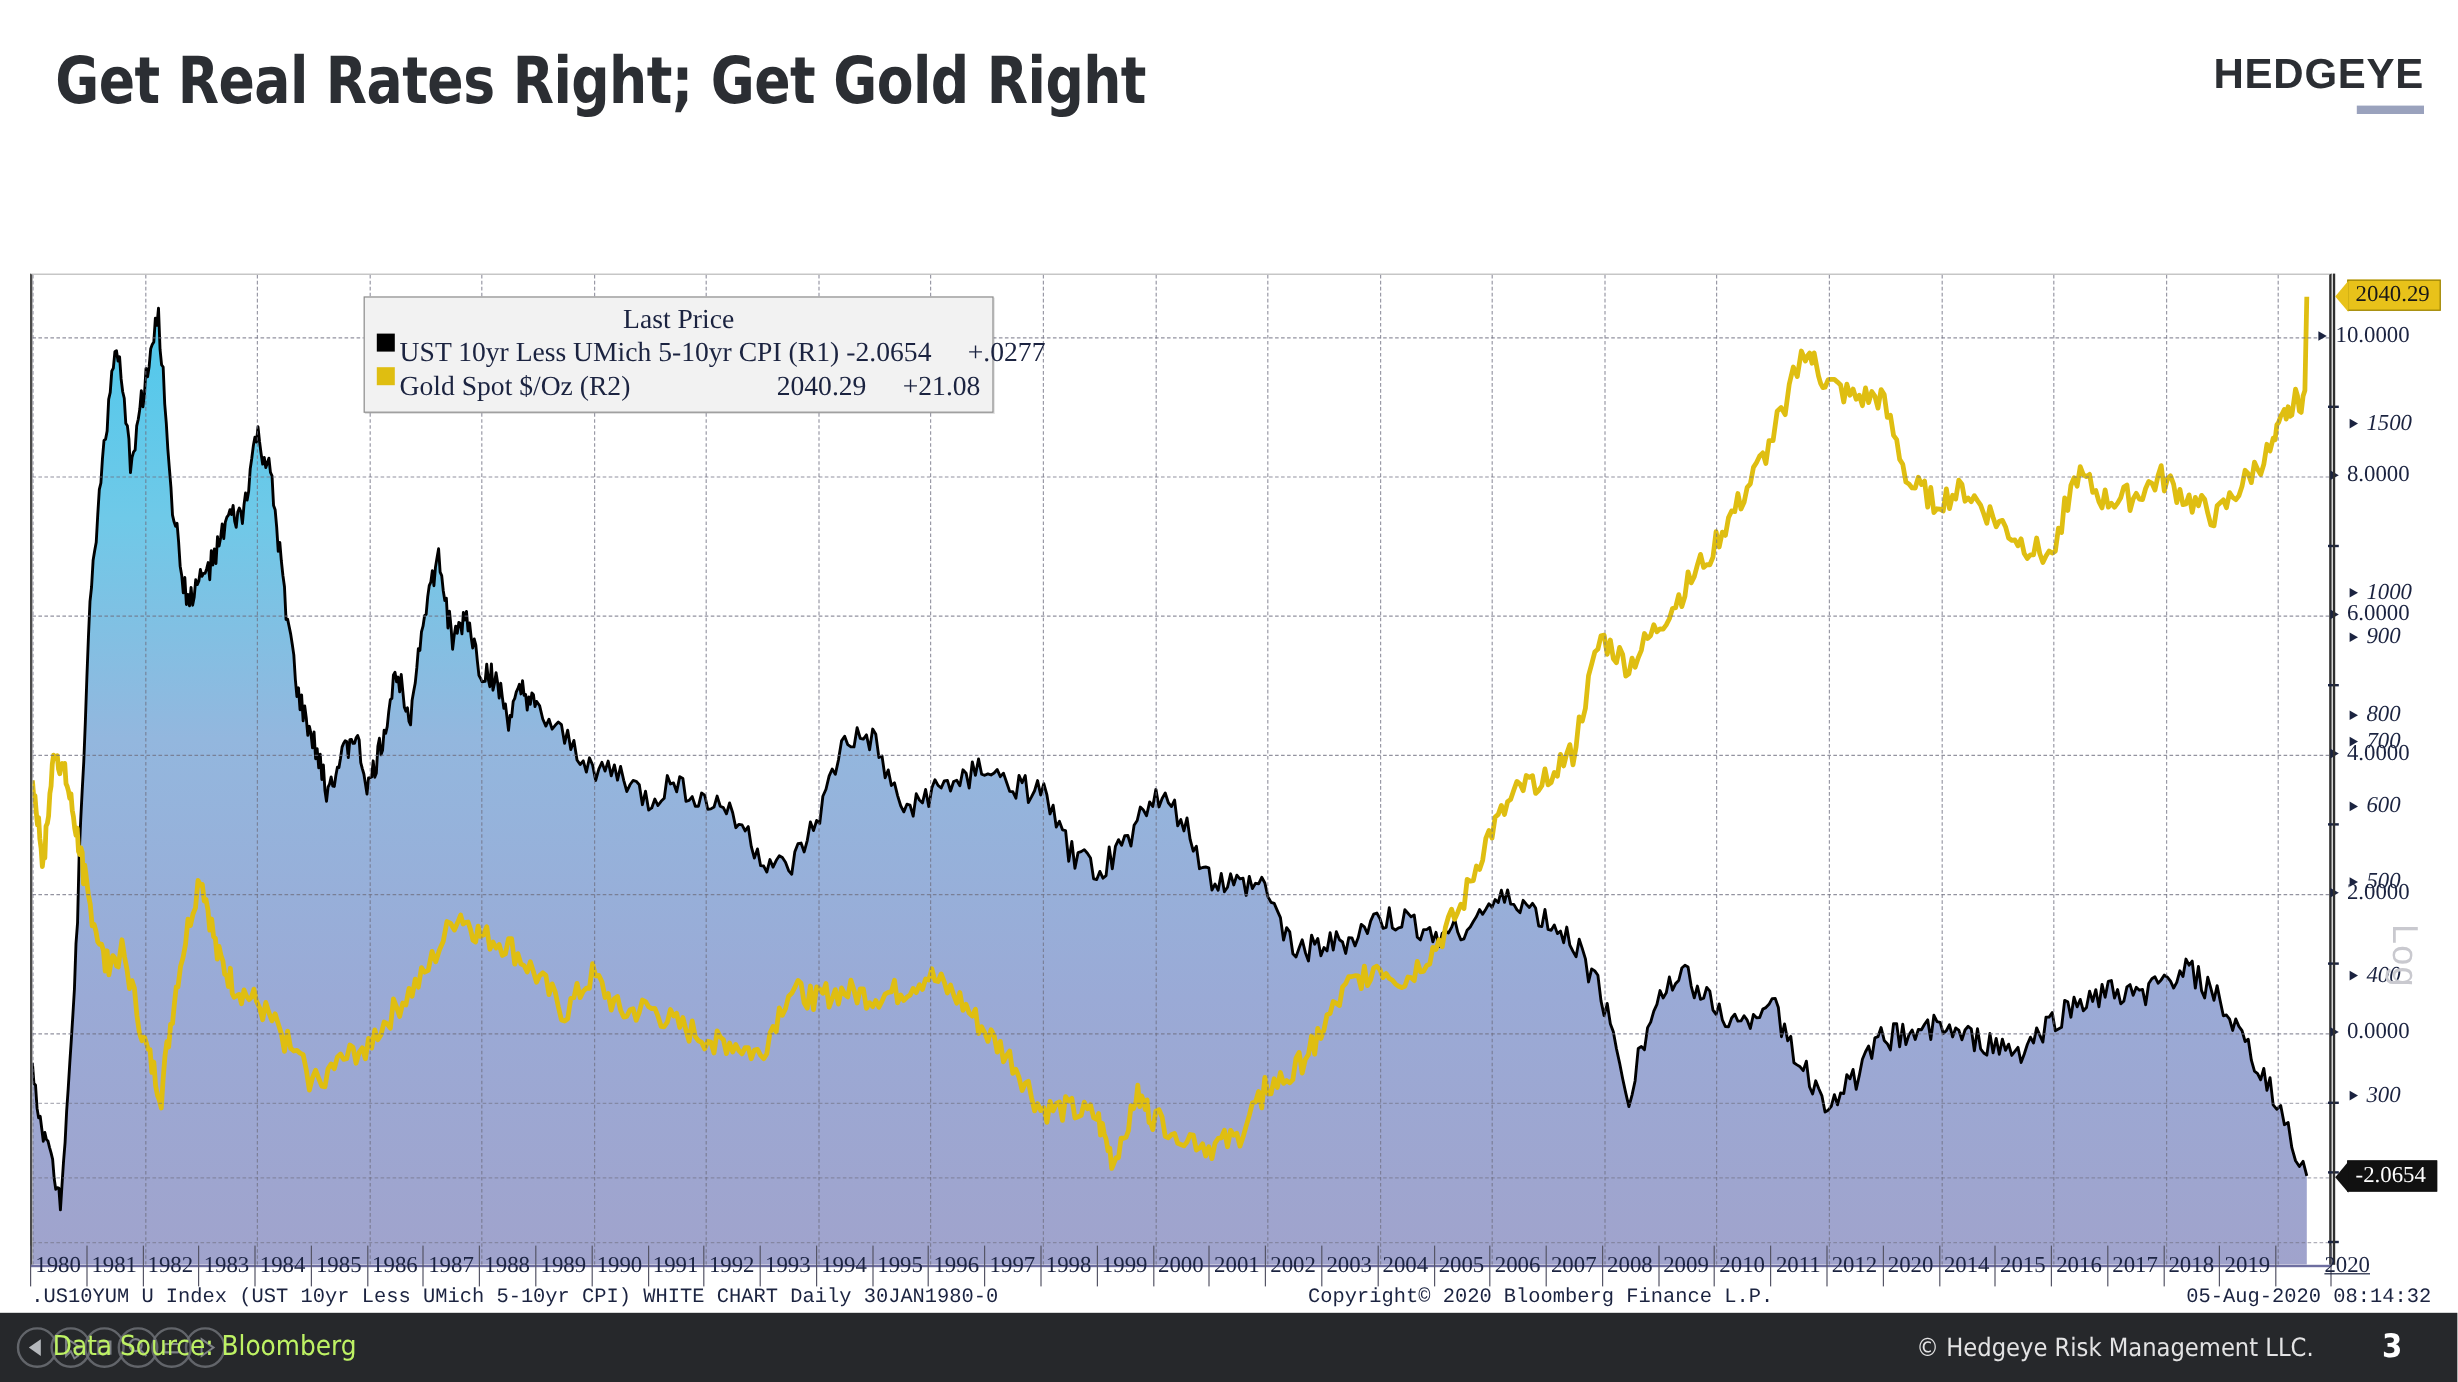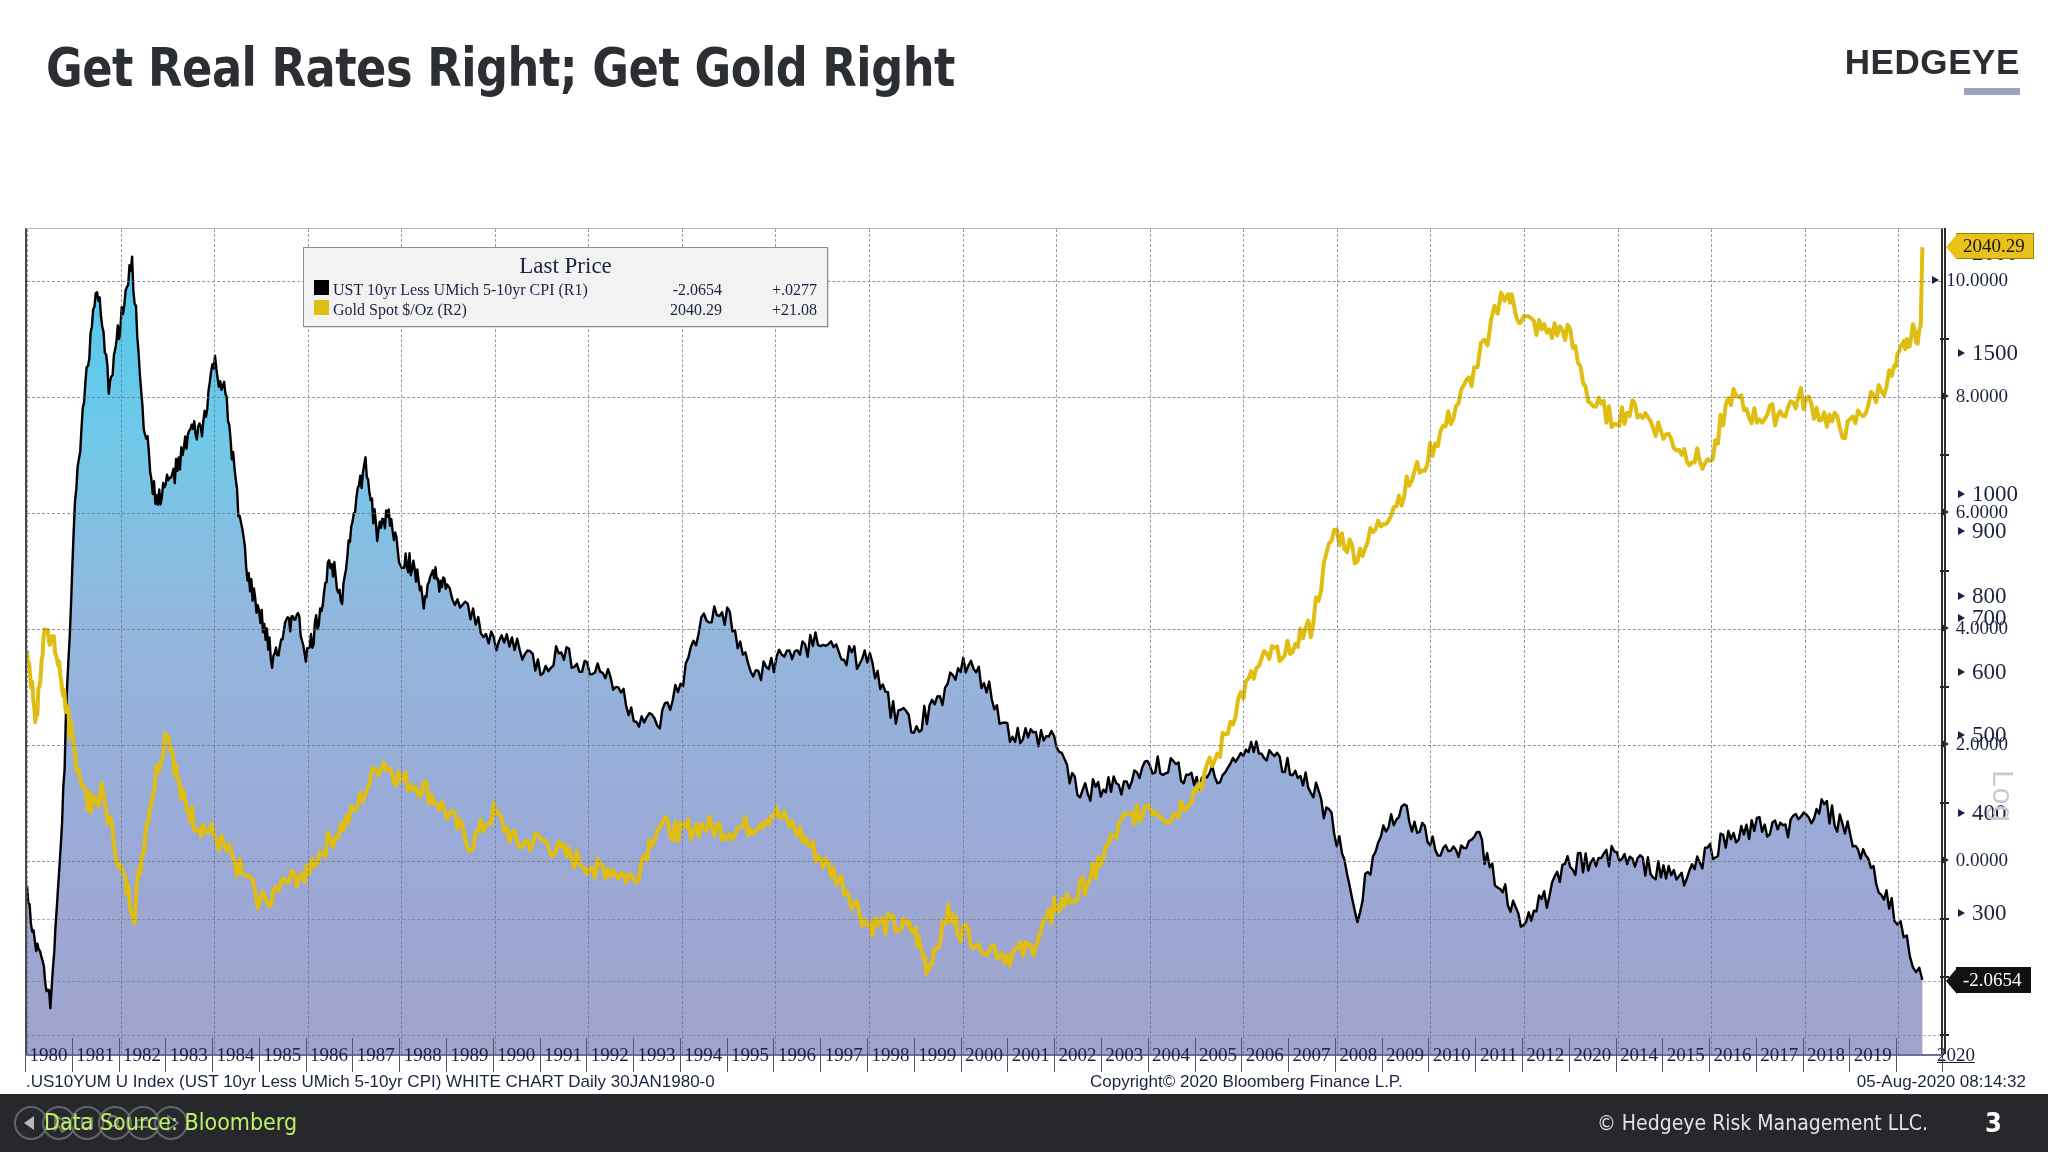--- a/index.html
+++ b/index.html
@@ -84,21 +84,21 @@
   }
 
   #axis-r2-line {
     position:absolute; left:1944px; top:18px; width:2px; height:826px;
     background:#2e2e2e;
   }
   #axis-r2 { position:absolute; left:1958px; top:18px; width:88px; height:840px; }
   #axis-r2 .tick {
     position:absolute; left:14px; transform:translateY(-50%);
     font-family:"Liberation Serif", serif;
-    font-size:23px; color:#1b2340; white-space:nowrap;
+    font-size:19px; color:#1b2340; white-space:nowrap;font-style:italic;
   }
   #axis-r2 .tick::before {
     content:""; position:absolute; left:-14px; top:50%;
     margin-top:-4px; border:4px solid transparent;
     border-left:7px solid #1b2340; border-right:0;
   }
   #log-watermark {
     position:absolute; left:1986px; top:560px;
     font-family:"Liberation Sans", sans-serif;
     font-size:30px; color:#c9c9cf; letter-spacing:1px;
@@ -138,37 +138,37 @@
   }
   #x-ticks { position:absolute; left:25px; top:1038px; width:1918px; height:34px; }
   #x-ticks .xt {
     position:absolute; top:0; width:0; height:34px;
     border-left:1px solid #555566;
   }
 
   
   #bb-footer {
     position:absolute; left:0; top:1072px; width:2048px; height:26px;
-    font-family:Liberation Sans, sans-serif; font-size:17px; color:#1b2340;padding-left:16px;
+    font-family:Liberation Mono, monospace; font-size:17px; color:#1b2340;padding-left:16px;
   }
   #bb-foot-left  { position:absolute; left:26px;  top:0; }
   #bb-foot-mid   { position:absolute; left:1090px; top:0; }
   #bb-foot-right { position:absolute; right:22px; top:0; }
 
   
   #legend {
     position:absolute; left:303px; top:247px;
     width:525px; padding:5px 10px 7px 10px;
     background:#f2f2f2; border:1px solid #8c8c8c;
     box-shadow:1px 1px 0 rgba(0,0,0,.12);
     font-family:"Liberation Serif", serif; color:#1b2340;
   }
   #legend-title { text-align:center; font-size:23px; margin-bottom:1px; }
   .legend-row {
-    display:flex; align-items:center; font-size:16px;
+    display:flex; align-items:flex-start; font-size:23px;
     line-height:1.22; white-space:nowrap;
   }
   .legend-swatch {
     width:15px; height:15px; flex:0 0 15px; margin-right:4px;
     position:relative; top:-2px;
   }
   .legend-name { flex:1 1 auto; }
   .legend-last { flex:0 0 auto; text-align:right; margin-left:6px; }
   .legend-chg  { flex:0 0 95px; text-align:right; }
 

